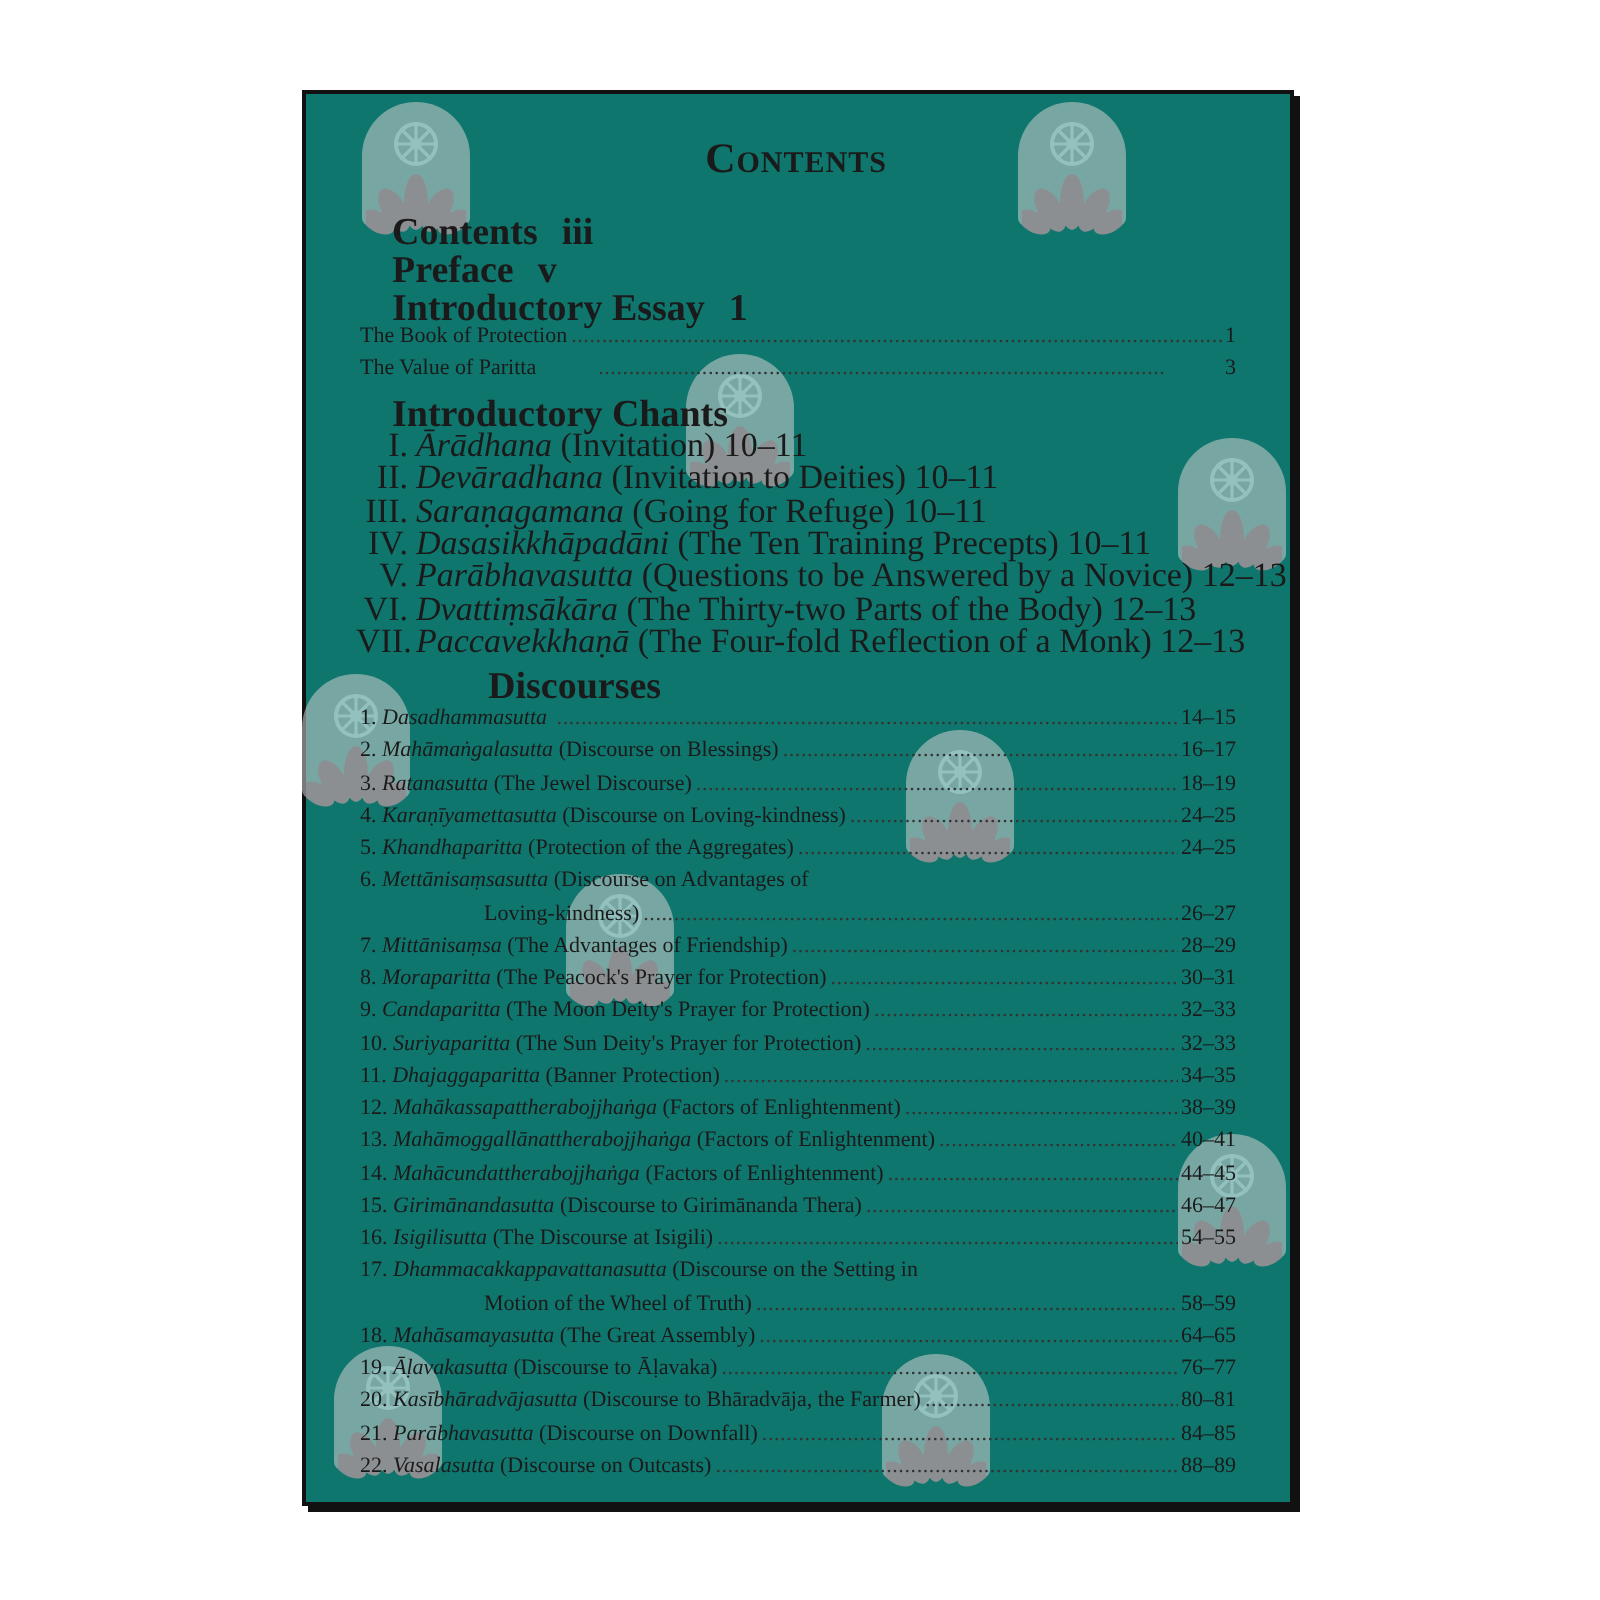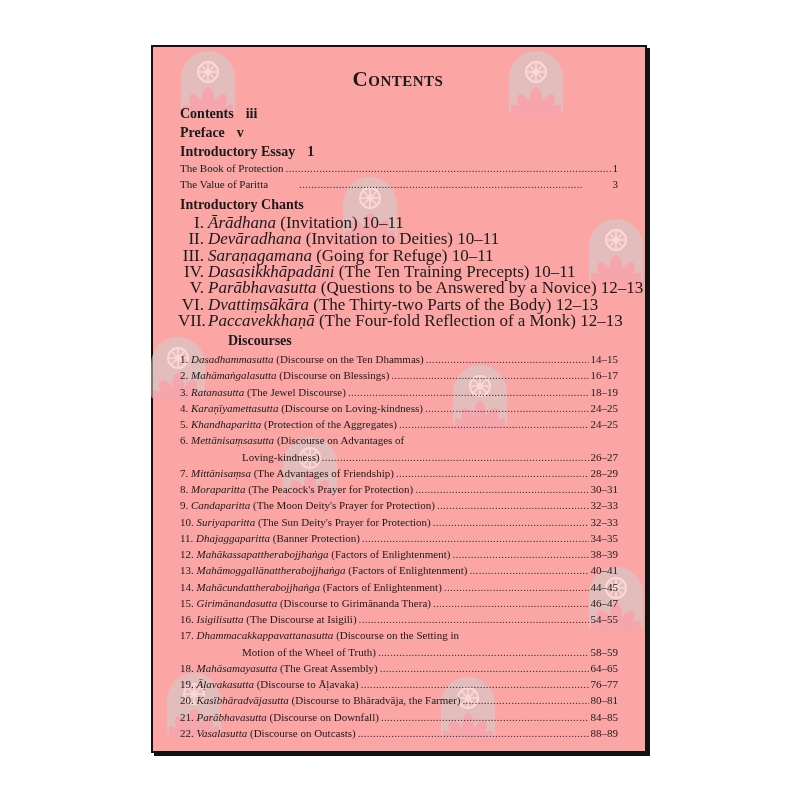--- a/index.html
+++ b/index.html
@@ -2,21 +2,21 @@
 <html><head>
   <meta charset="utf-8">
   <style>
     html, body { margin: 0; padding: 0; }
     body {
       width: 800px; height: 800px; background: #ffffff; position: relative; overflow: hidden;
       font-family: "DejaVu Serif", "Liberation Serif", serif;
     }
     .page {
       position: absolute; left: 151px; top: 45px; width: 492px; height: 704px;
-      border: 2.5px solid #111; box-shadow: 3px 3px 0 #111; background: #fca5a5;
+      border: 2.5px solid #111; box-shadow: 3px 3px 0 #111; background: #0f766e;
     }
     .wm {
       position: absolute; width: 54px; height: 72px; opacity: 0.55; pointer-events: none;
     }
     .wm .bg {
       position: absolute; left: 0; top: 0; width: 54px; height: 62px;
       background: #cfcfcf; border-radius: 27px 27px 4px 4px;
     }
     .wm .wheel {
       position: absolute; left: 15px; top: 9px; width: 24px; height: 24px;
@@ -24,22 +24,22 @@
     .wm .lotus { position: absolute; left: 2px; top: 34px; width: 50px; height: 36px; }
     .content {
       position: absolute; left: 25px; top: 0; width: 440px; color: #1a1a1a;
     }
     .title {
       position: absolute; left: 0; width: 440px; top: 20px; text-align: center;
       font-family: "Liberation Serif", serif; font-weight: bold; font-size: 21px;
       letter-spacing: 0.5px; font-variant: small-caps;
     }
     .hdr {
-      position: absolute; left: 2px; font-family: "Liberation Serif", serif;
-      font-weight: bold; font-size: 14px; white-space: nowrap;
+      position: absolute; left: 18px; font-family: "Liberation Serif", serif;
+      font-weight: bold; font-size: 19px; white-space: nowrap;
     }
     .hdr .pg { margin-left: 12px; }
     .row {
       position: absolute; left: 2px; width: 438px; font-family: "Liberation Serif", serif;
       font-size: 11px; white-space: nowrap; display: flex; align-items: baseline; height: 16px;
       line-height: 16px;
     }
     .row .lead { flex: 1 1 auto; overflow: hidden; margin: 0 2px; color: #333; letter-spacing: 0.3px; }
     .row .lead::before {
       content: "...................................................................................................................................................................................";
@@ -311,21 +311,21 @@
         <div class="chant" style="top: 184.3px;"><span class="roman">II.</span><i>Devāradhana</i> <span>(Invitation to Deities)</span> <span>10–11</span></div>
         <div class="chant" style="top: 200.6px;"><span class="roman">III.</span><i>Saraṇagamana</i> <span>(Going for Refuge)</span> <span>10–11</span></div>
         <div class="chant" style="top: 216.9px;"><span class="roman">IV.</span><i>Dasasikkhāpadāni</i> <span>(The Ten Training Precepts)</span> <span>10–11</span></div>
         <div class="chant" style="top: 233.2px;"><span class="roman">V.</span><i>Parābhavasutta</i> <span>(Questions to be Answered by a Novice)</span> <span>12–13</span></div>
         <div class="chant" style="top: 249.5px;"><span class="roman">VI.</span><i>Dvattiṃsākāra</i> <span>(The Thirty-two Parts of the Body)</span> <span>12–13</span></div>
         <div class="chant" style="top: 265.8px;"><span class="roman">VII.</span><i>Paccavekkhaṇā</i> <span>(The Four-fold Reflection of a Monk)</span> <span>12–13</span></div>
       </div>
 
     <div class="hdr" style="top:286px;margin-left:48px;">Discourses</div>
     <div id="discourses">
-        <div class="row" style="top: 304px;"><span>1.</span>&nbsp;<i>Dasadhammasutta</i>&nbsp;<span>(Discourse on the Ten Dhammas)</span><span class="lead"></span><span class="page-num">14–15</span></div>
+        <div class="row" style="top: 304px;"><span>1.</span>&nbsp;<i>Dasadhammasutta</i>&nbsp;<span class="lead"></span><span class="page-num">14–15</span></div>
         <div class="row" style="top: 320.25px;"><span>2.</span>&nbsp;<i>Mahāmaṅgalasutta</i>&nbsp;<span>(Discourse on Blessings)</span><span class="lead"></span><span class="page-num">16–17</span></div>
         <div class="row" style="top: 336.5px;"><span>3.</span>&nbsp;<i>Ratanasutta</i>&nbsp;<span>(The Jewel Discourse)</span><span class="lead"></span><span class="page-num">18–19</span></div>
         <div class="row" style="top: 352.75px;"><span>4.</span>&nbsp;<i>Karaṇīyamettasutta</i>&nbsp;<span>(Discourse on Loving-kindness)</span><span class="lead"></span><span class="page-num">24–25</span></div>
         <div class="row" style="top: 369px;"><span>5.</span>&nbsp;<i>Khandhaparitta</i>&nbsp;<span>(Protection of the Aggregates)</span><span class="lead"></span><span class="page-num">24–25</span></div>
         <div class="row" style="top: 385.25px;"><span>6.</span>&nbsp;<i>Mettānisaṃsasutta</i>&nbsp;<span>(Discourse on Advantages of</span></div>
         <div class="row" style="top: 401.5px;">
           <span class="indent">Loving-kindness)</span>
           <span class="lead"></span>
           <span class="page-num">26–27</span>
         </div>

